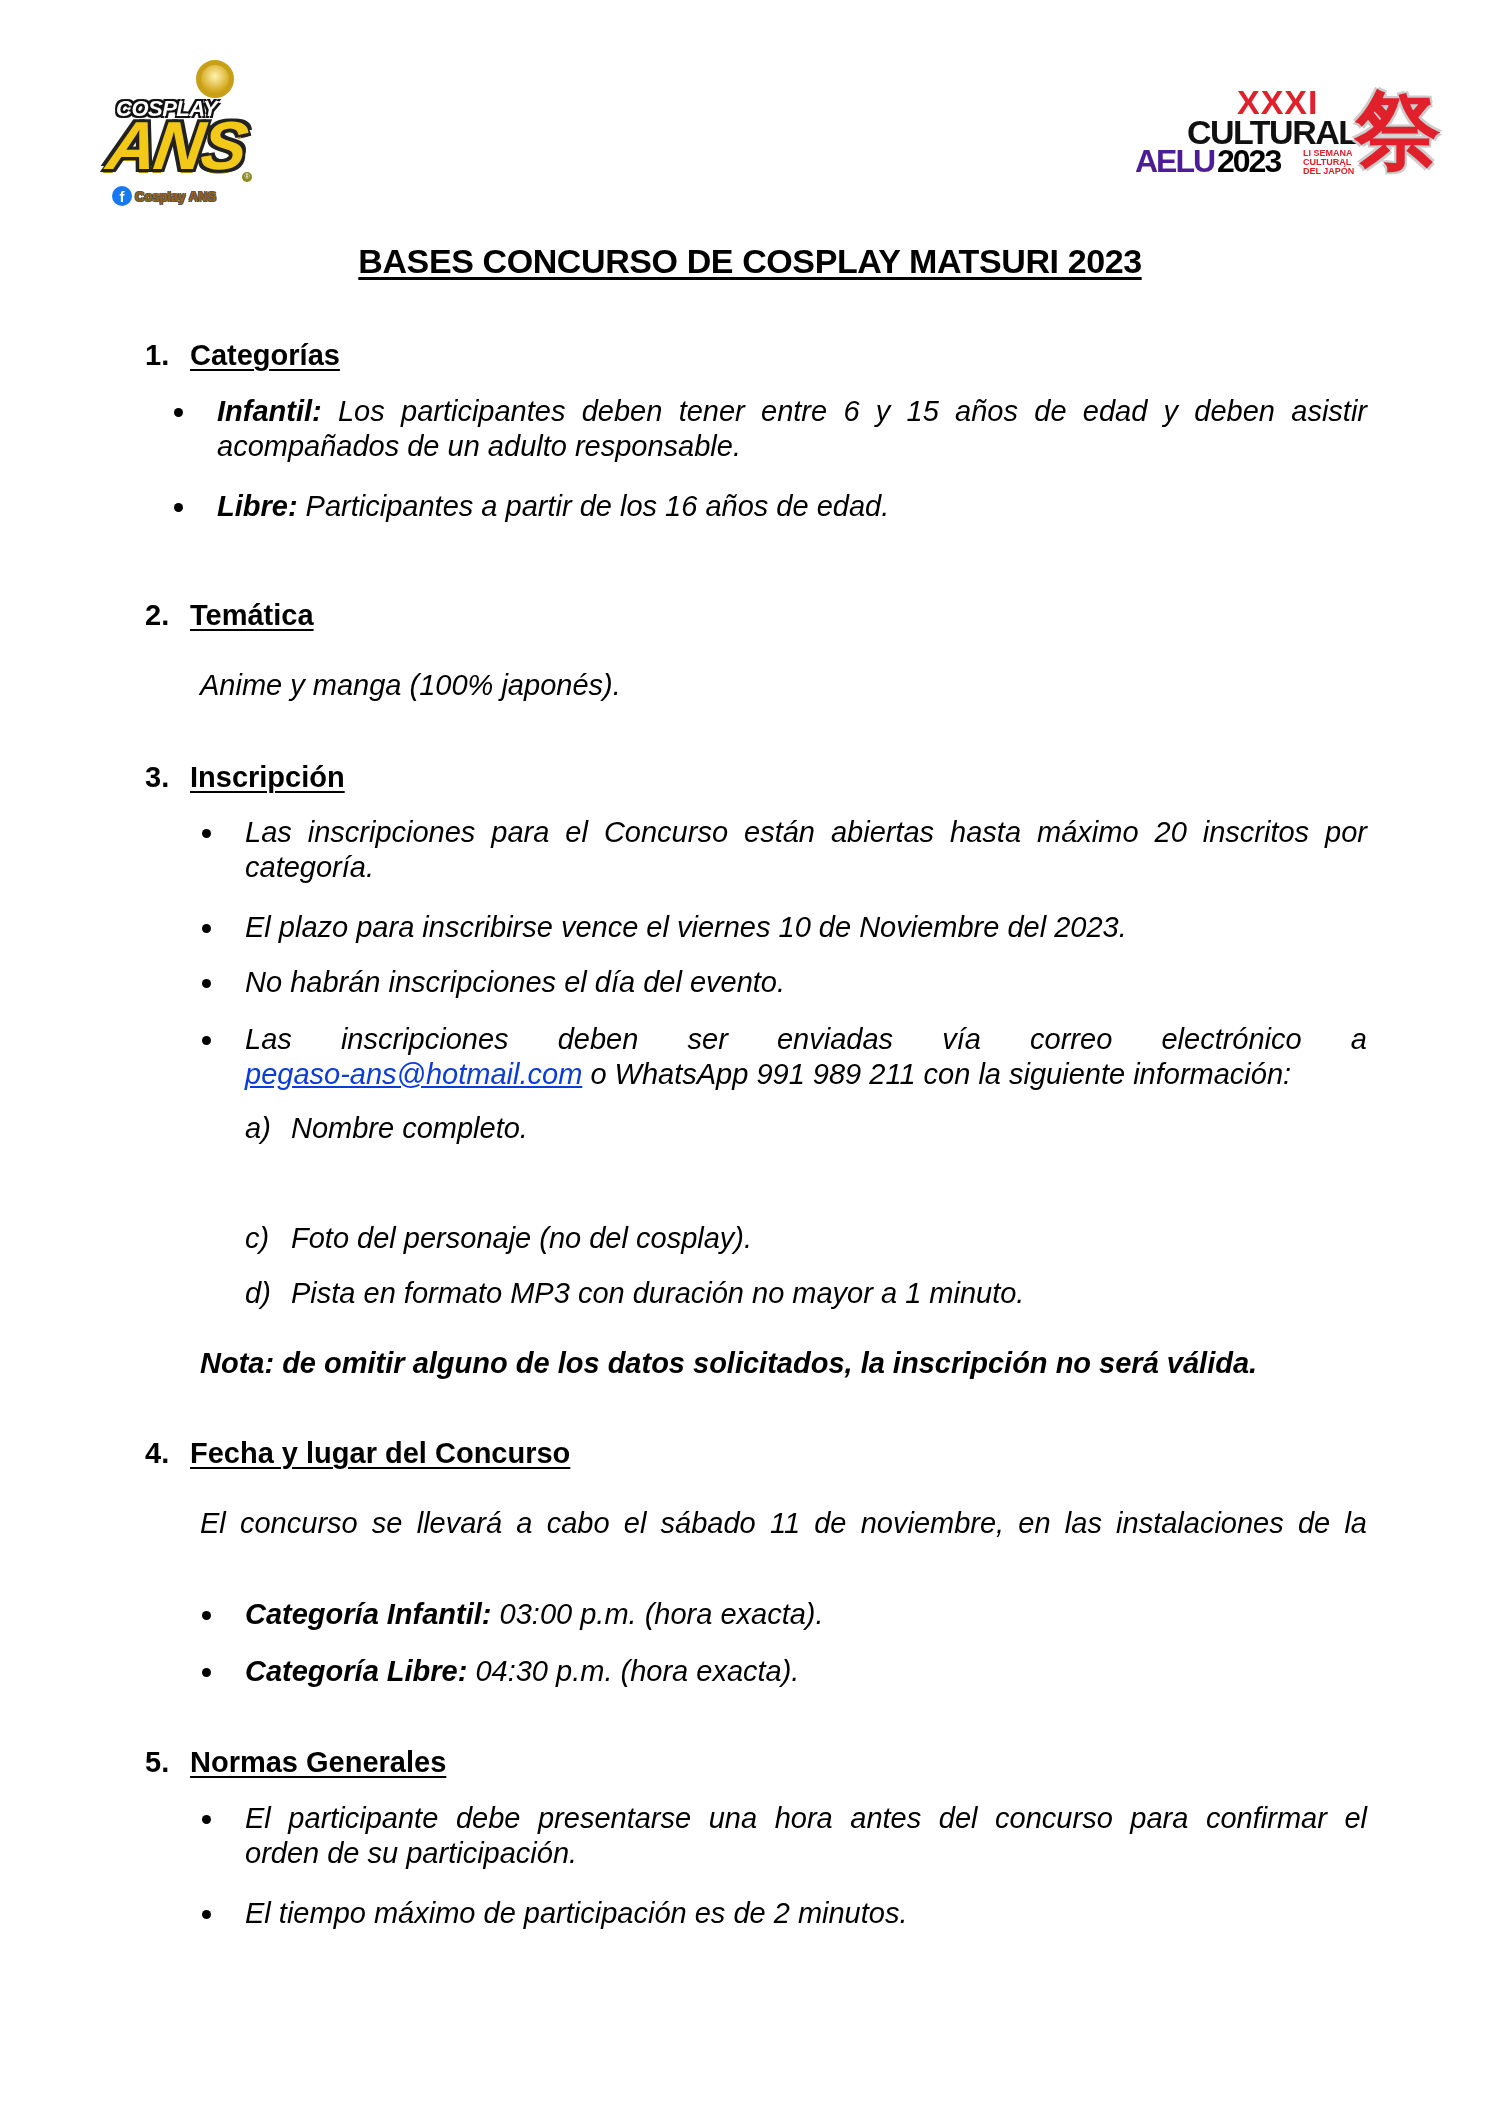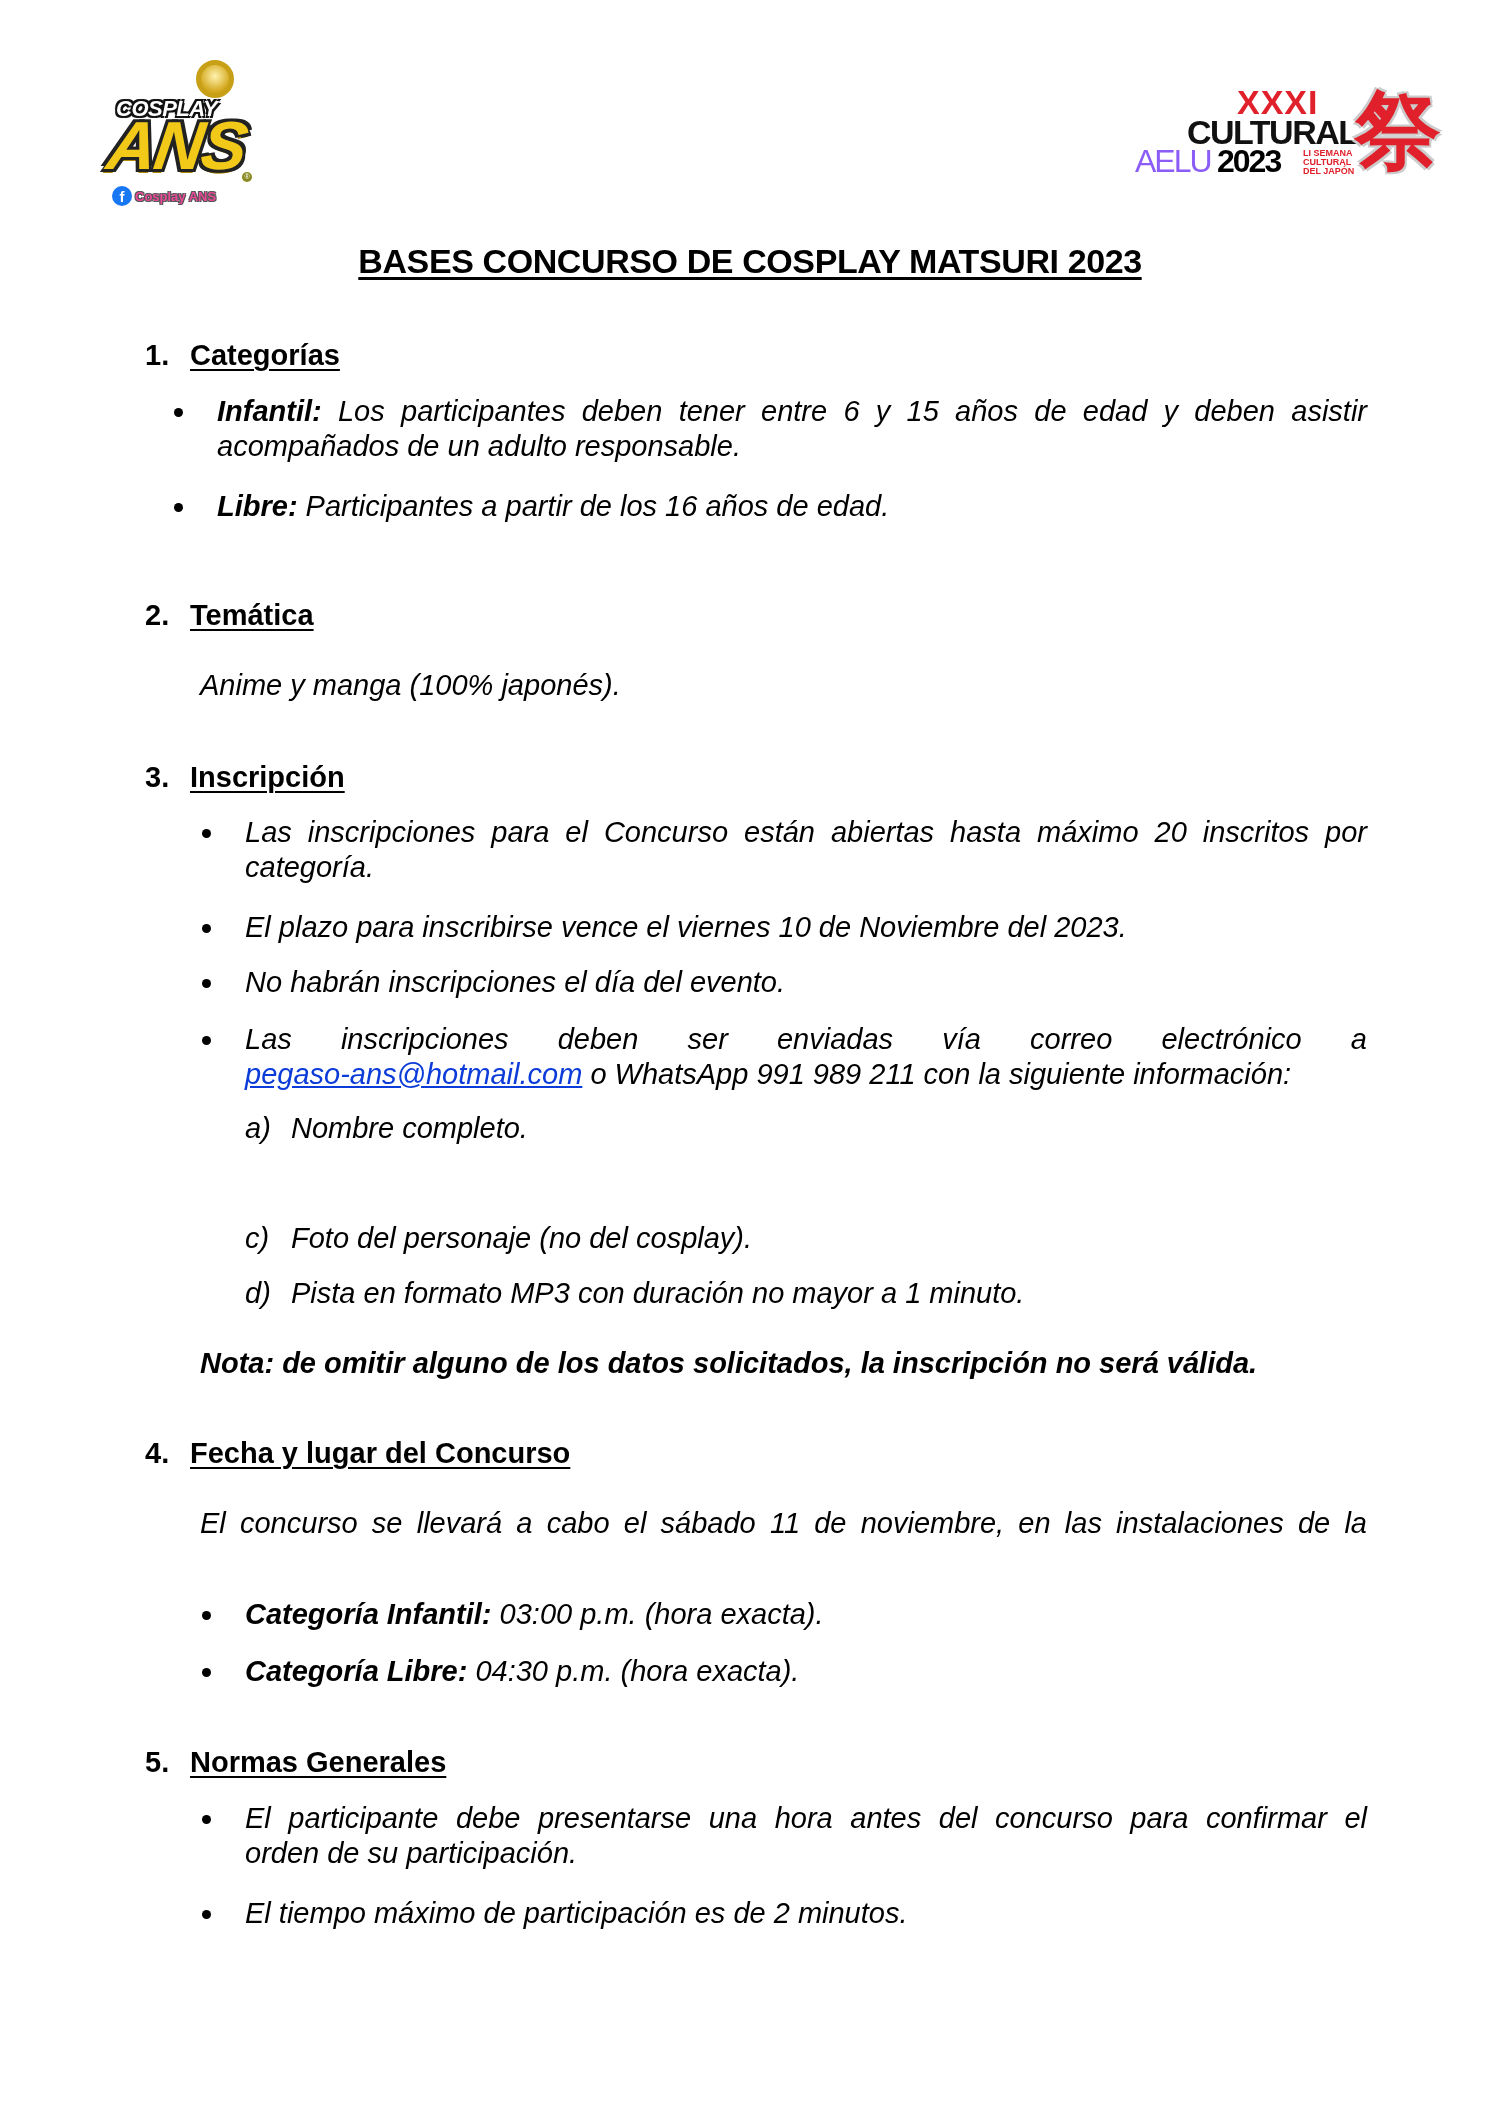--- a/index.html
+++ b/index.html
@@ -30,36 +30,36 @@
   .logo-left .reg {
     position: absolute; left: 134px; top: 114px; width: 10px; height: 10px; border-radius: 50%;
     background: #8a8a20; font-size: 7px; color: #fff; text-align: center; line-height: 10px;
   }
   .logo-left .fb-row { position: absolute; left: 4px; top: 128px; display: flex; align-items: center; gap: 3px; }
   .logo-left .fb-icon {
     width: 20px; height: 20px; border-radius: 50%; background: #1877f2; color: #fff;
     font-weight: bold; font-size: 15px; line-height: 22px; text-align: center; font-family: "Liberation Sans", sans-serif;
   }
   .logo-left .fb-text {
-    font-size: 13px; color: #ec4899; font-weight: bold;
+    font-size: 13px; color: #a16207; font-weight: bold;
     text-shadow: -1px -1px 0 #555, 1px -1px 0 #555, -1px 1px 0 #555, 1px 1px 0 #555;
   }
 
   .logo-right { position: absolute; left: 1135px; top: 86px; width: 300px; height: 100px; }
   .logo-right .xxxi {
     position: absolute; left: 102px; top: 0px; font-weight: 900; font-size: 34px; line-height: 32px;
     color: #e0202a; letter-spacing: 1px;
   }
   .logo-right .matsuri {
     position: absolute; left: 52px; top: 30px; font-weight: 900; font-size: 34px; line-height: 32px;
     color: #111; letter-spacing: -1.5px;
   }
   .logo-right .aelu {
-    position: absolute; left: 0px; top: 60px; font-weight: 400; font-size: 32px; line-height: 30px;
-    color: #8b5cf6; letter-spacing: -2px;
+    position: absolute; left: 0px; top: 60px; font-weight: 700; font-size: 32px; line-height: 30px;
+    color: #4c1d95; letter-spacing: -2px;
   }
   .logo-right .year {
     position: absolute; left: 82px; top: 60px; font-weight: 900; font-size: 32px; line-height: 30px;
     color: #000000; letter-spacing: -2px;
   }
   .logo-right .sub {
     position: absolute; left: 168px; top: 63px; font-size: 9px; line-height: 9px; color: #e0202a;
     font-weight: bold; width: 60px;
   }
   .logo-right .kanji {

